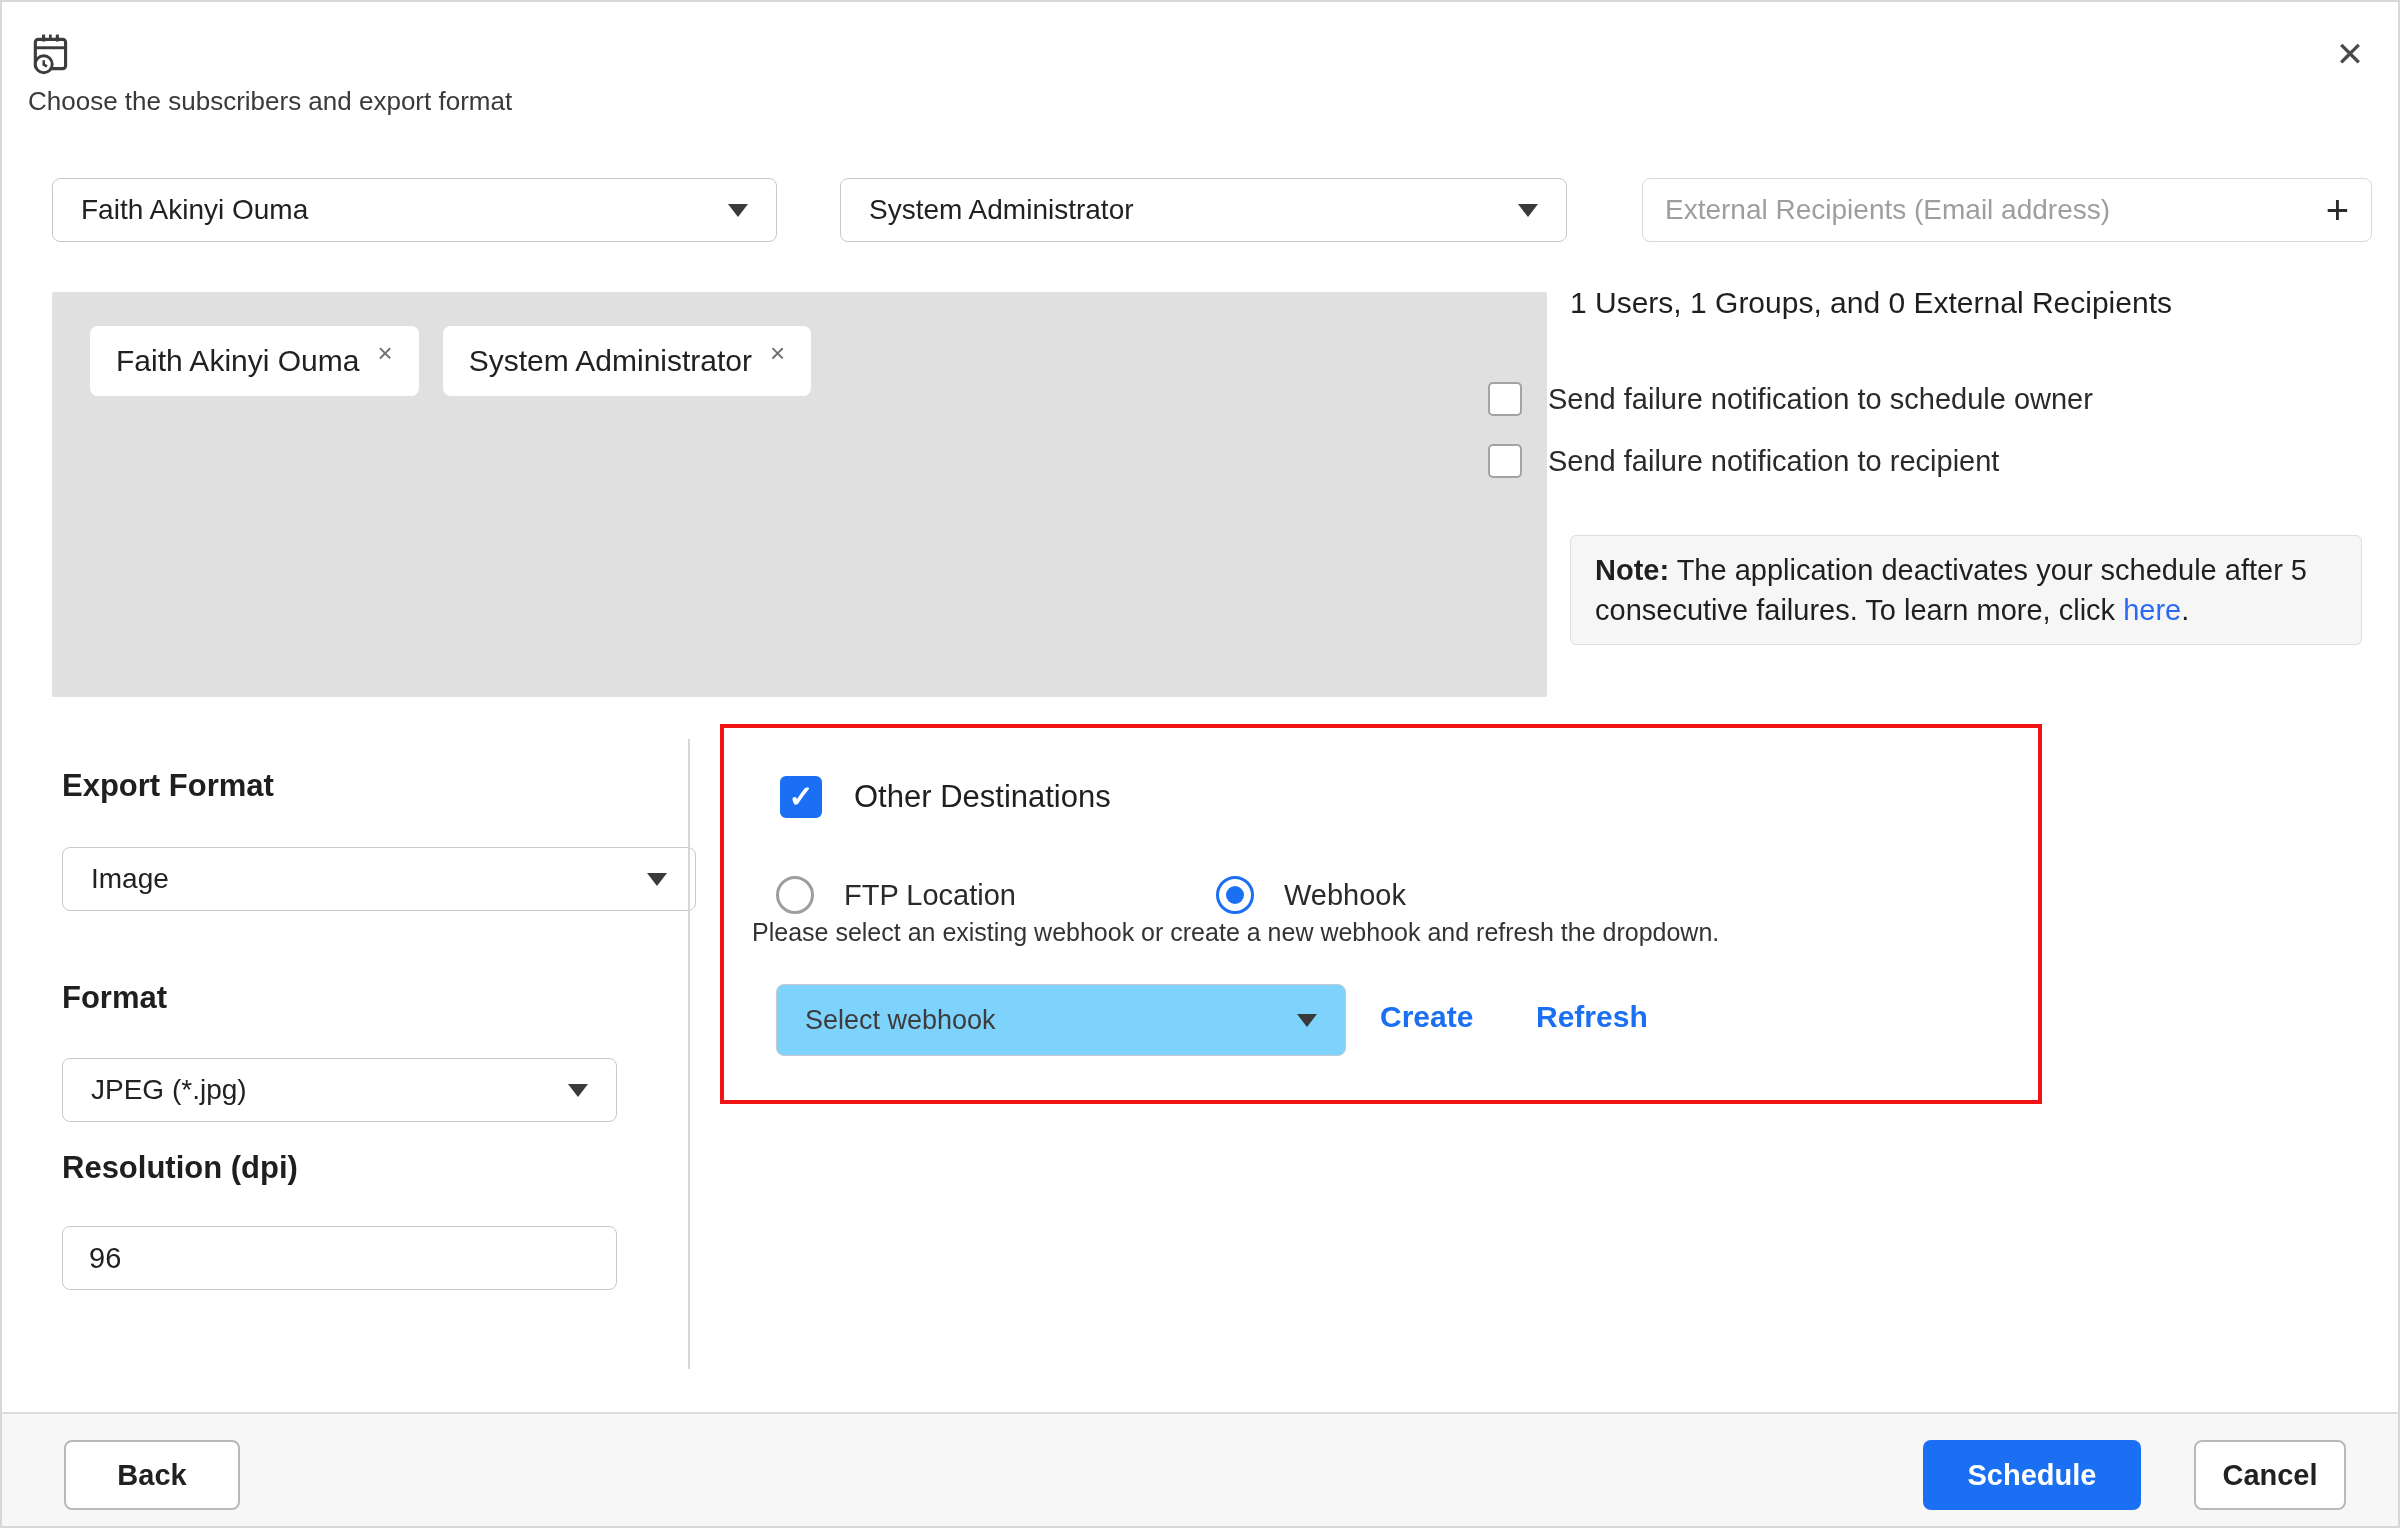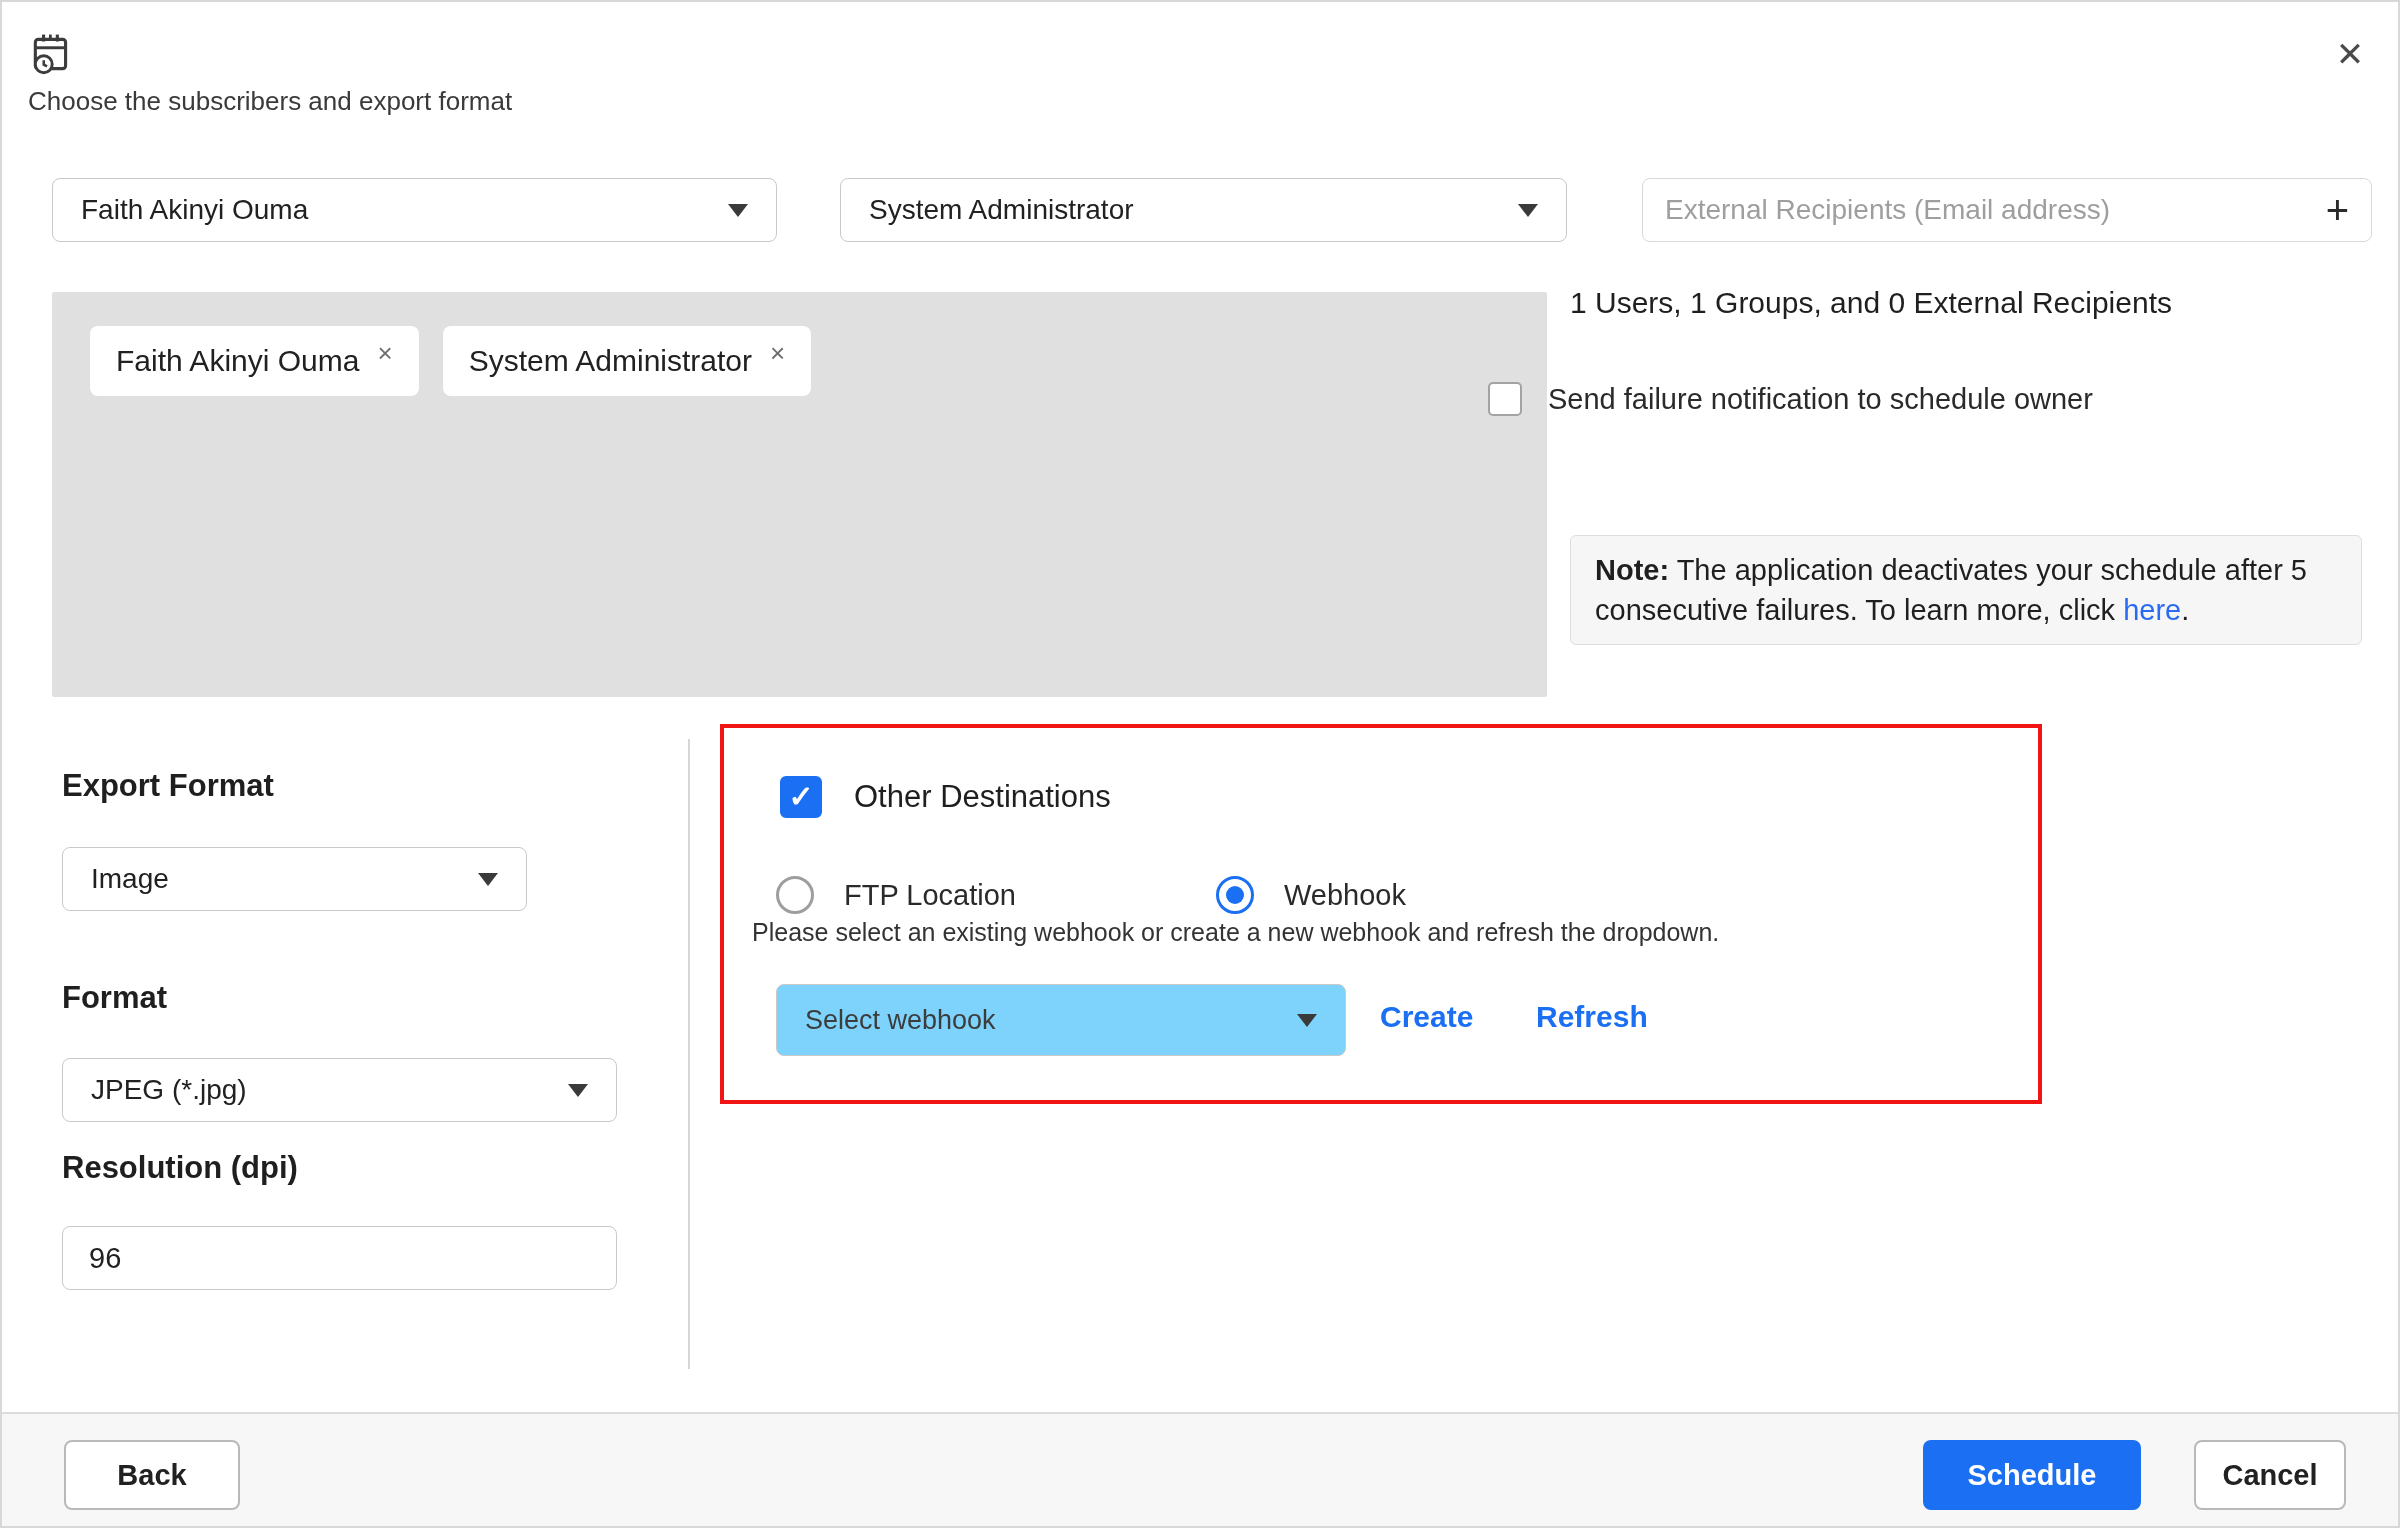--- a/index.html
+++ b/index.html
@@ -46,21 +46,21 @@
   .cb-row .lbl{font-size:29px;color:#2a2a2a;white-space:nowrap;}
   .cb1{top:380px;} .cb2{top:442px;}
 
   .note{left:1568px;top:533px;width:792px;background:#f6f6f6;border:1px solid #dedede;border-radius:6px;padding:14px 24px;font-size:29px;line-height:40px;color:#1f1f1f;}
   .note b{font-weight:700;}
   .note a{color:#2b6bf3;text-decoration:none;cursor:pointer;}
 
   
   .sec-label{left:60px;font-size:31px;font-weight:700;color:#1f1f1f;}
   .lbl-export{top:766px;} .lbl-format{top:978px;} .lbl-res{top:1148px;}
-  .sel-image{left:60px;top:845px;width:465px;}
+  .sel-image{left:60px;top:845px;width:634px;}
   .sel-jpeg{left:60px;top:1056px;width:555px;}
   .res-input{left:60px;top:1224px;width:555px;height:64px;border:1px solid var(--border);border-radius:8px;padding:0 26px;font-family:"Liberation Sans",sans-serif;font-size:29px;color:#212121;outline:none;}
 
   .vdivider{left:686px;top:737px;width:2px;height:630px;background:#d6d6d6;}
 
   
   .red-box{left:718px;top:722px;width:1322px;height:380px;border:4px solid var(--red);background:#fff;}
   .od-row{position:absolute;left:56px;top:48px;display:flex;align-items:center;gap:32px;}
   .big-cb{width:42px;height:42px;border:2px solid #a3a3a3;border-radius:6px;background:#fff;display:flex;align-items:center;justify-content:center;cursor:pointer;}
   .big-cb.checked{background:var(--accent);border-color:var(--accent);}
@@ -126,20 +126,24 @@
       <span class="x">×</span>
     </div>
   </div>
 
   <div class="abs summary">1 Users, 1 Groups, and 0 External Recipients</div>
 
   <div class="abs cb-row cb1">
     <span class="box"></span>
     <span class="lbl">Send failure notification to schedule owner</span>
   </div>
+  <div class="abs cb-row cb2">
+    <span class="box"></span>
+    <span class="lbl">Send failure notification to recipient</span>
+  </div>
 
   <div class="abs note">
     <b>Note:</b><span> The application deactivates your schedule after 5 consecutive failures. To learn more, click </span><a>here</a><span>.</span>
   </div>
 
   <div class="abs sec-label lbl-export">Export Format</div>
   <div class="abs select sel-image">
     <span class="val">Image</span>
     <span class="caret"></span>
   </div>

